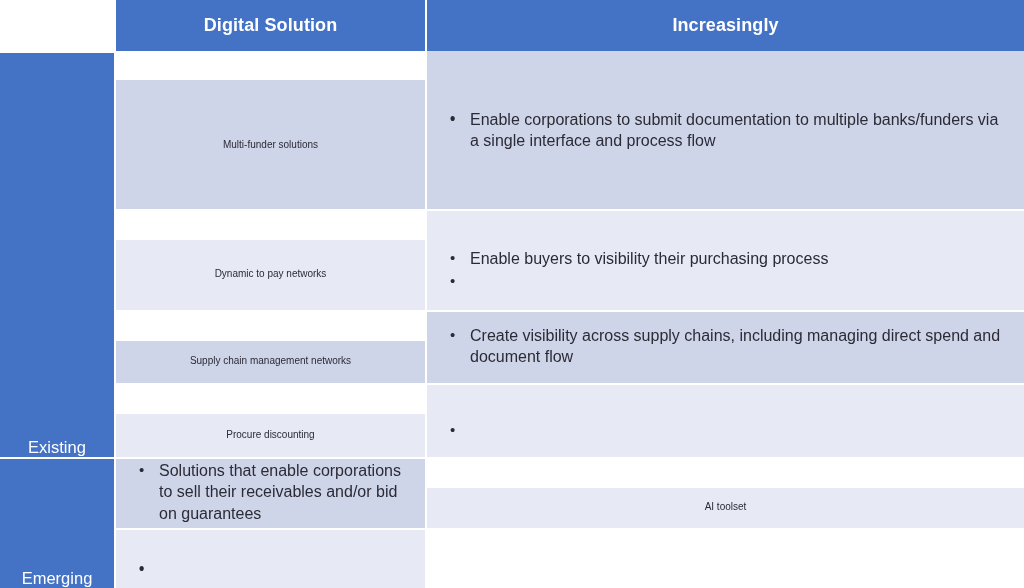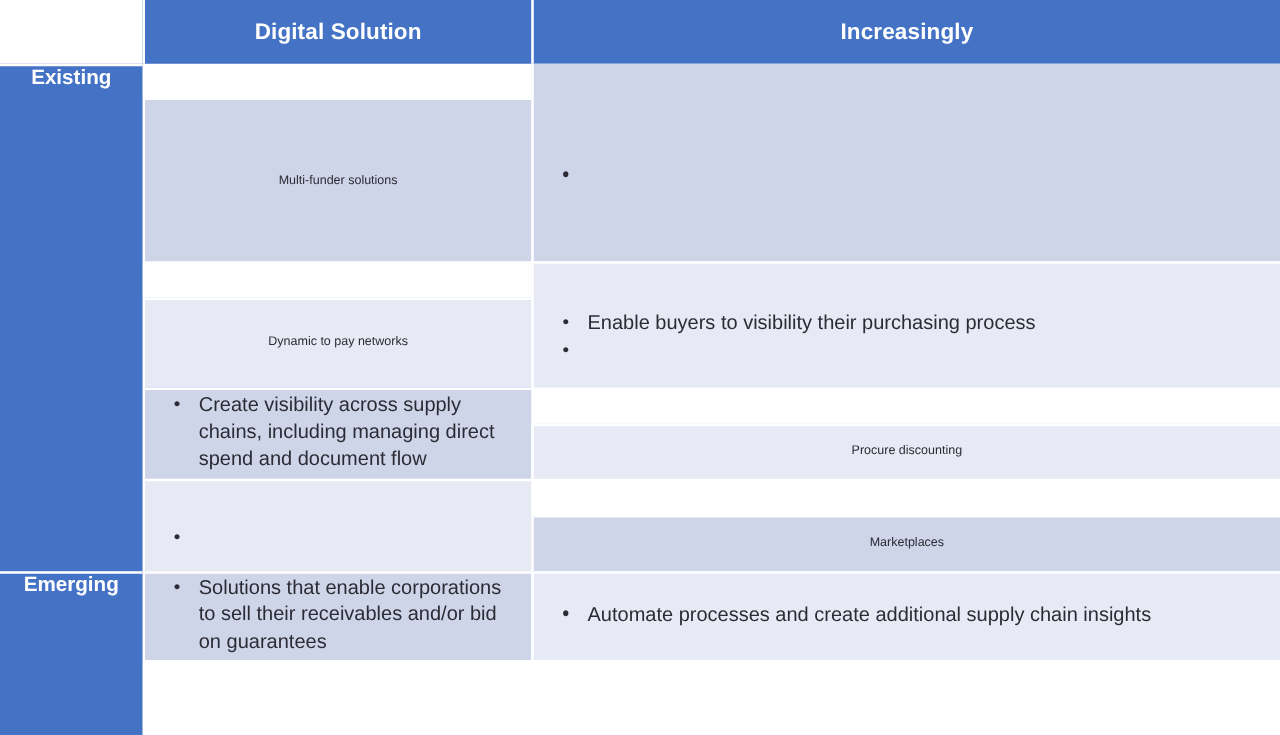--- a/index.html
+++ b/index.html
@@ -26,23 +26,23 @@
     font-size:18px;
     display:flex;align-items:center;justify-content:center;
     box-sizing:border-box;
     border-left:2px solid #ffffff;
     letter-spacing:0.1px;
   }
   
   .cat{
     background:#4472C4;
     color:#ffffff;
-    font-weight:bold;
+    font-weight:normal;
     font-size:16.5px;
-    display:flex;align-items:flex-start;justify-content:center;
+    display:flex;align-items:flex-end;justify-content:center;
     box-sizing:border-box;
     border-top:2px solid #ffffff;
     position:relative;
   }
   .cat-existing{grid-row:2 / 6;}
   .cat-emerging{grid-row:6 / 8;}
   
   .sol{
     display:flex;align-items:center;justify-content:center;
     text-align:center;
@@ -97,37 +97,39 @@
   </div>
 
   <div class="sol band-a">Multi-funder solutions</div>
   <div class="desc band-a">
     <ul>
       <li>
         <span class="bullet">•</span>
       </li>
       <li>
         <span class="bullet">•</span>
+        <span>Enable corporations to submit documentation to multiple banks/funders via a single interface and process flow</span>
       </li>
     </ul>
   </div>
 
   <div class="sol band-b sep-top">Dynamic to pay networks</div>
   <div class="desc band-b sep-top">
     <ul>
       <li>
         <span class="bullet">•</span>
         <span>Enable buyers to visibility their purchasing process</span>
       </li>
       <li>
         <span class="bullet">•</span>
       </li>
     </ul>
   </div>
 
+  <div class="sol band-a sep-top">Supply chain management networks</div>
   <div class="desc band-a sep-top">
     <ul>
       <li>
         <span class="bullet">•</span>
         <span>Create visibility across supply chains, including managing direct spend and document flow</span>
       </li>
     </ul>
   </div>
 
   <div class="sol band-b sep-top">Procure discounting</div>
@@ -136,35 +138,34 @@
       <li>
         <span class="bullet">•</span>
       </li>
     </ul>
   </div>
 
   <div class="cat cat-emerging">
     <span>Emerging</span>
   </div>
 
-  <div class="sol band-a sep-top">Marketplaces</div>
   <div class="desc band-a sep-top">
     <ul>
       <li>
         <span class="bullet">•</span>
         <span>Solutions that enable corporations to sell their receivables and/or bid on guarantees</span>
       </li>
     </ul>
   </div>
 
+  <div class="sol band-b sep-top">AI toolset</div>
   <div class="desc band-b sep-top">
     <ul>
       <li>
         <span class="bullet">•</span>
       </li>
       <li>
         <span class="bullet">•</span>
-        <span>Automate processes and create additional supply chain insights</span>
       </li>
     </ul>
   </div>
 
 </div>
 
 </body></html>

